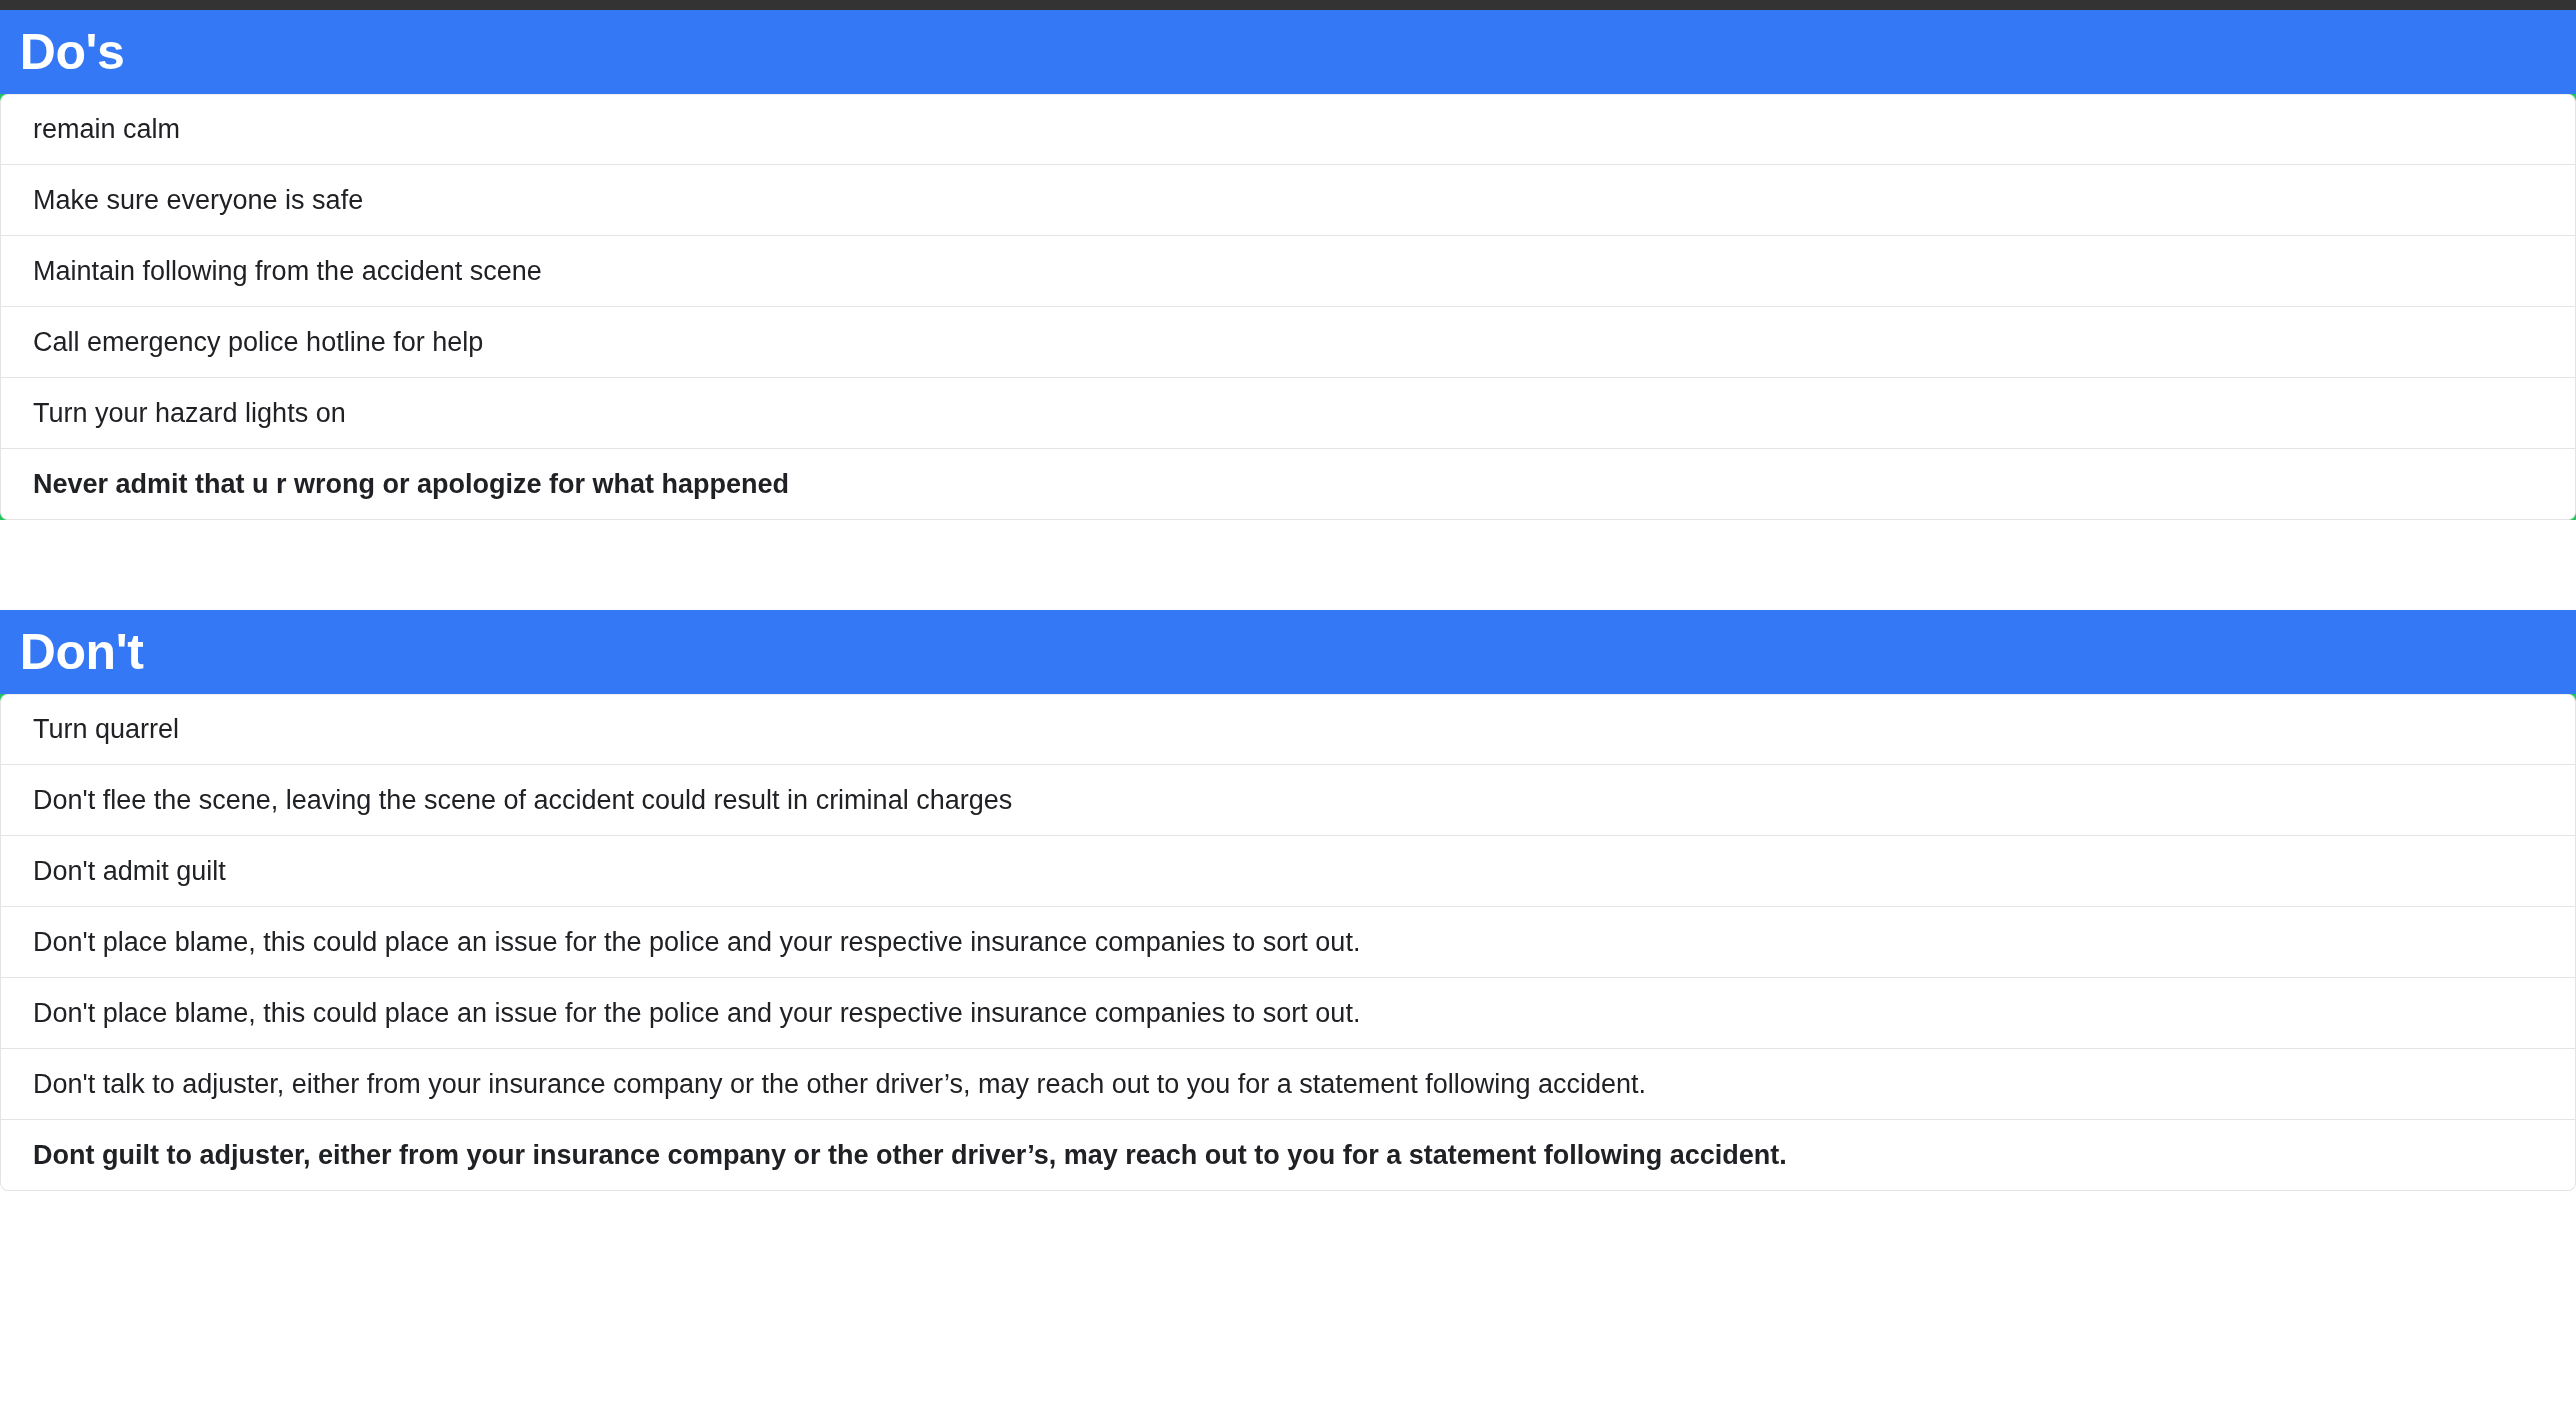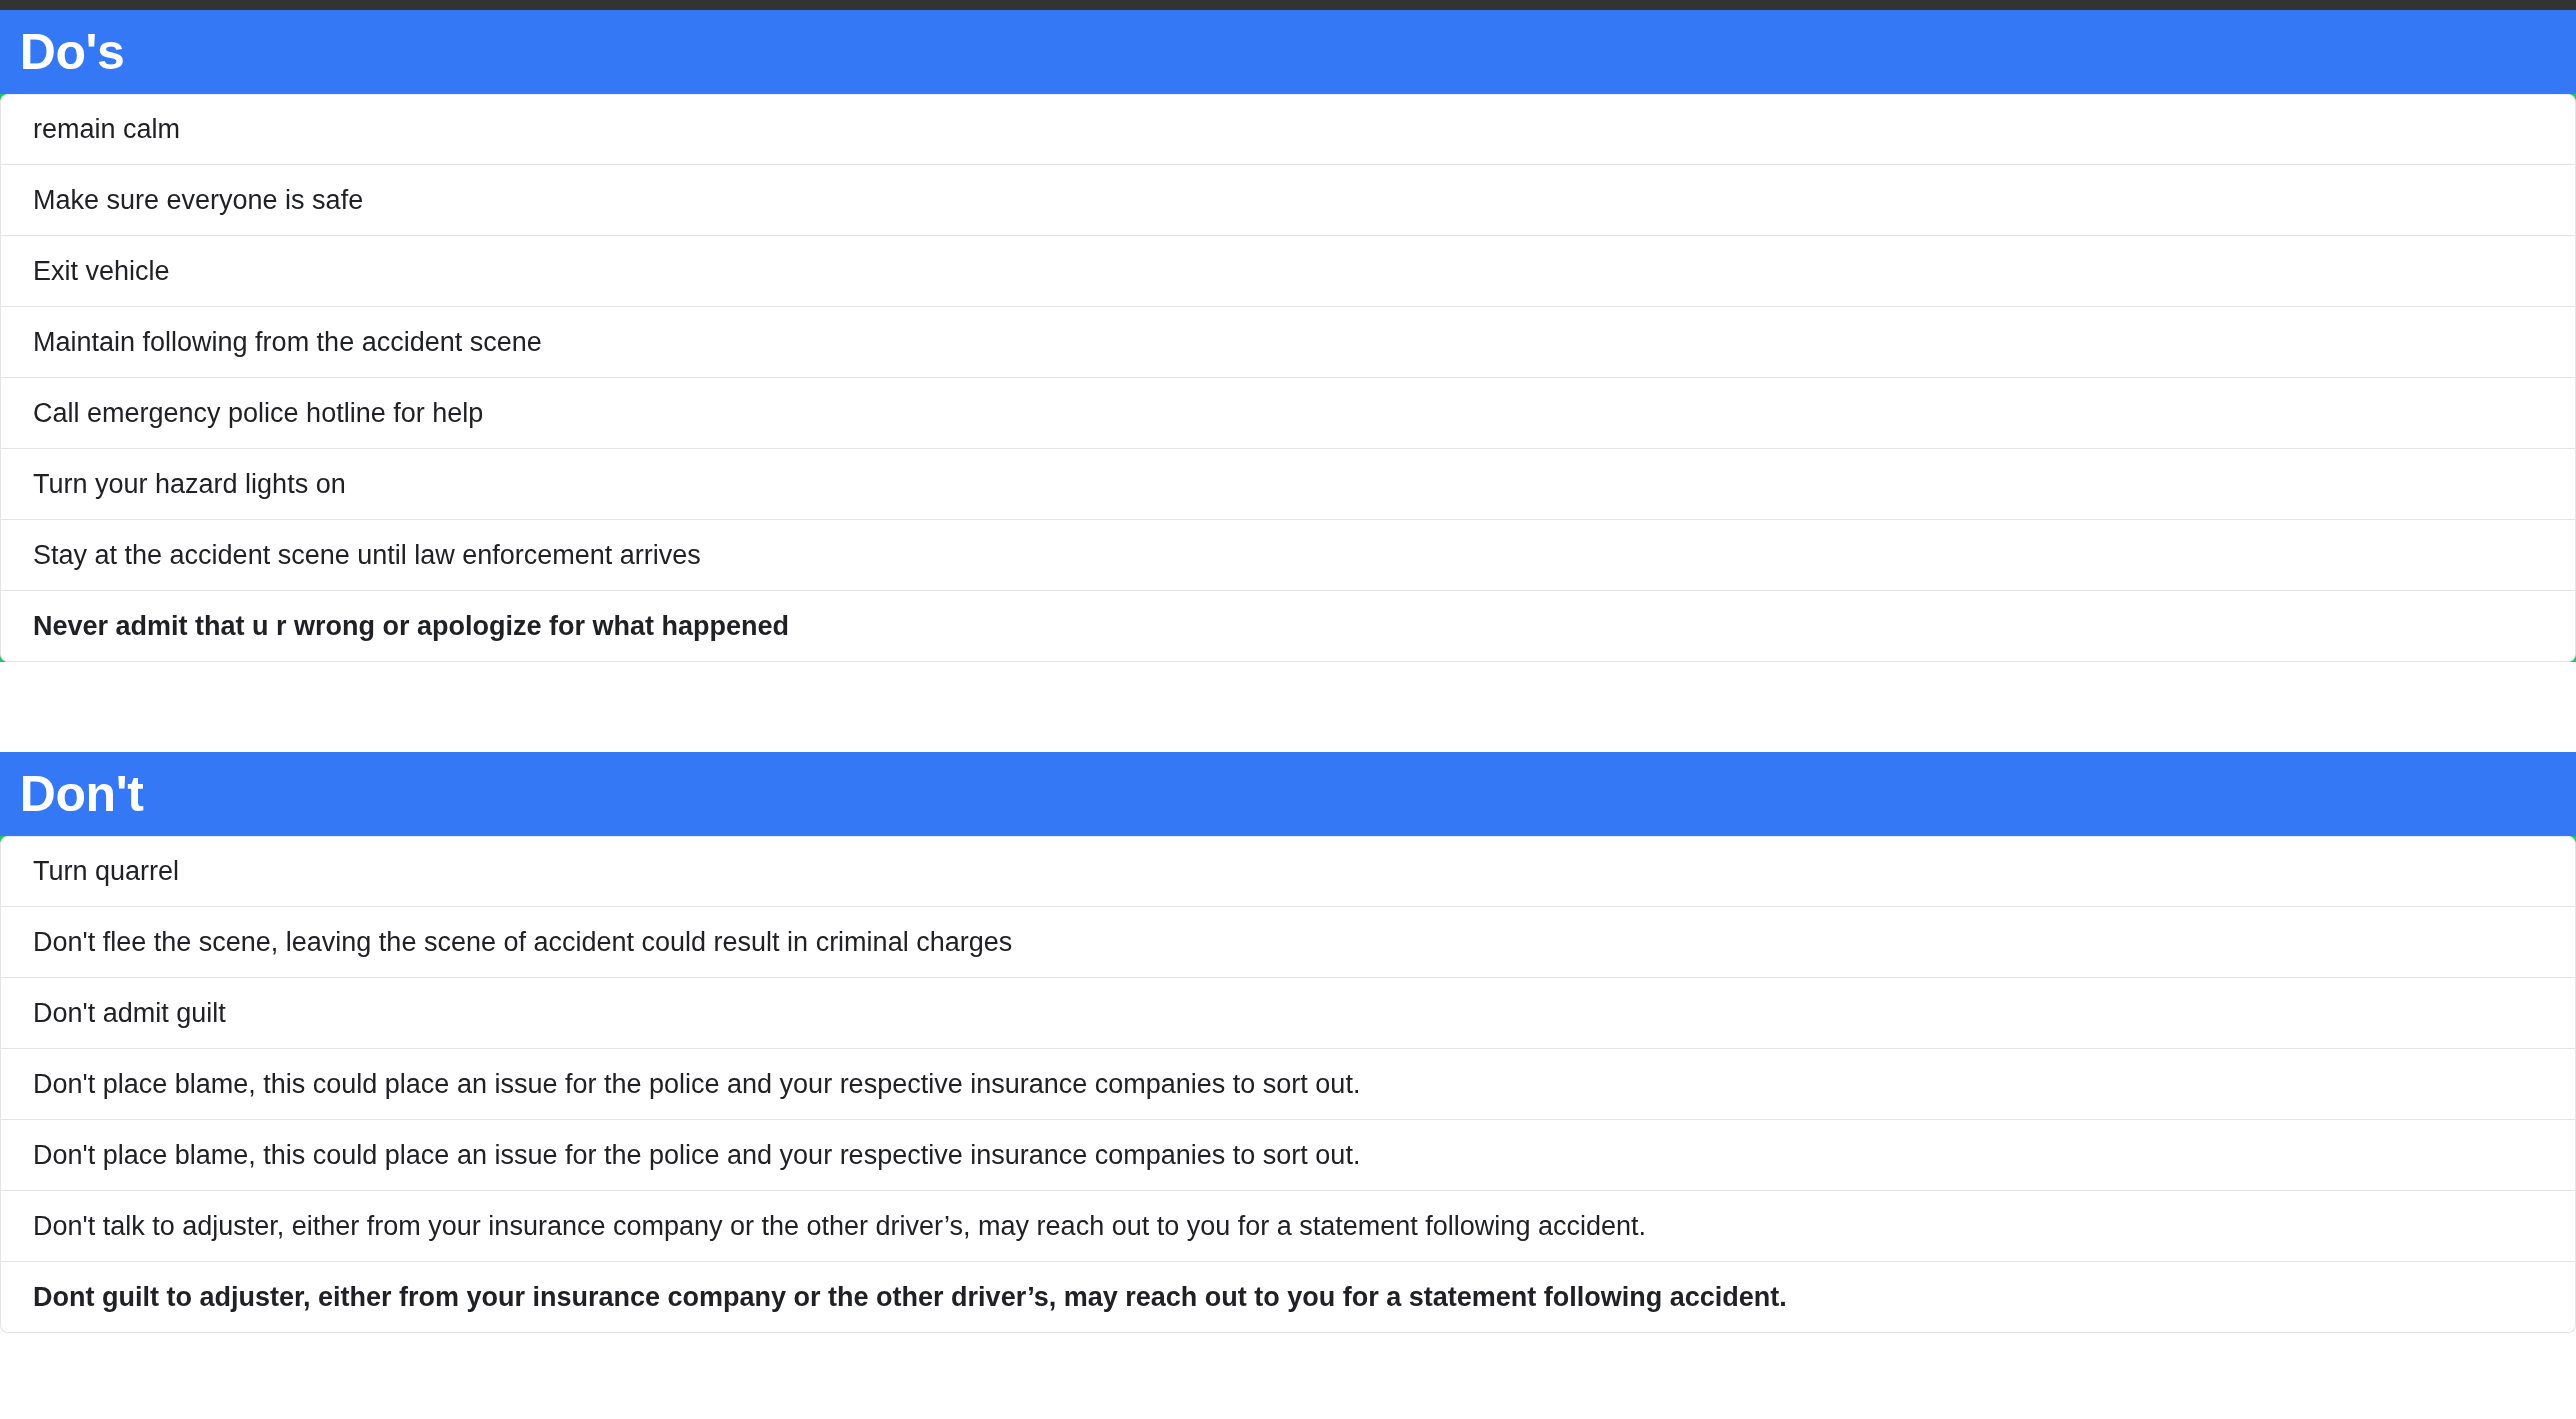--- a/index.html
+++ b/index.html
@@ -96,25 +96,23 @@
 
   <div class="topbar"></div>
 
   <div class="section">
     <div class="section-header">
       <span class="title">Do's</span>
     </div>
     <div class="list">
       <div class="list-item">remain calm</div>
       <div class="list-item">Make sure everyone is safe</div>
-      <div class="list-item">Exit vehicle</div>
       <div class="list-item">Maintain following from the accident scene</div>
       <div class="list-item">Call emergency police hotline for help</div>
       <div class="list-item">Turn your hazard lights on</div>
-      <div class="list-item">Stay at the accident scene until law enforcement arrives</div>
       <div class="list-item">Never admit that u r wrong or apologize for what happened</div>
     </div>
   </div>
 
   <div class="gap"></div>
 
   <div class="section">
     <div class="section-header">
       <span class="title">Don't</span>
     </div>

